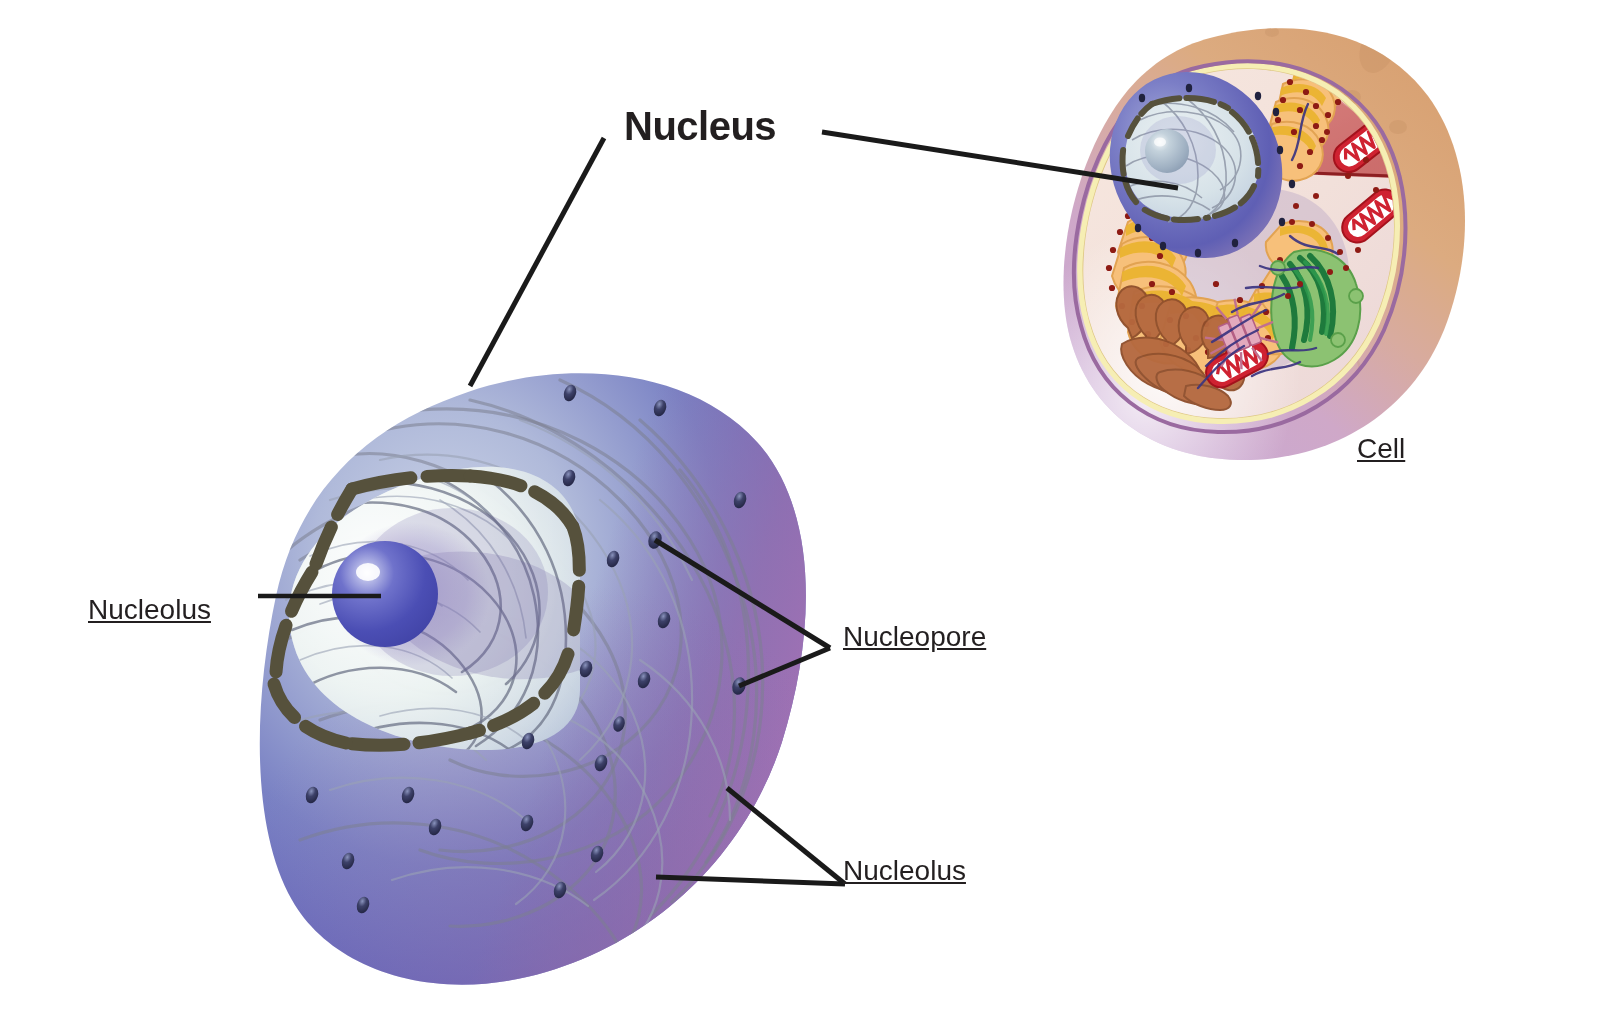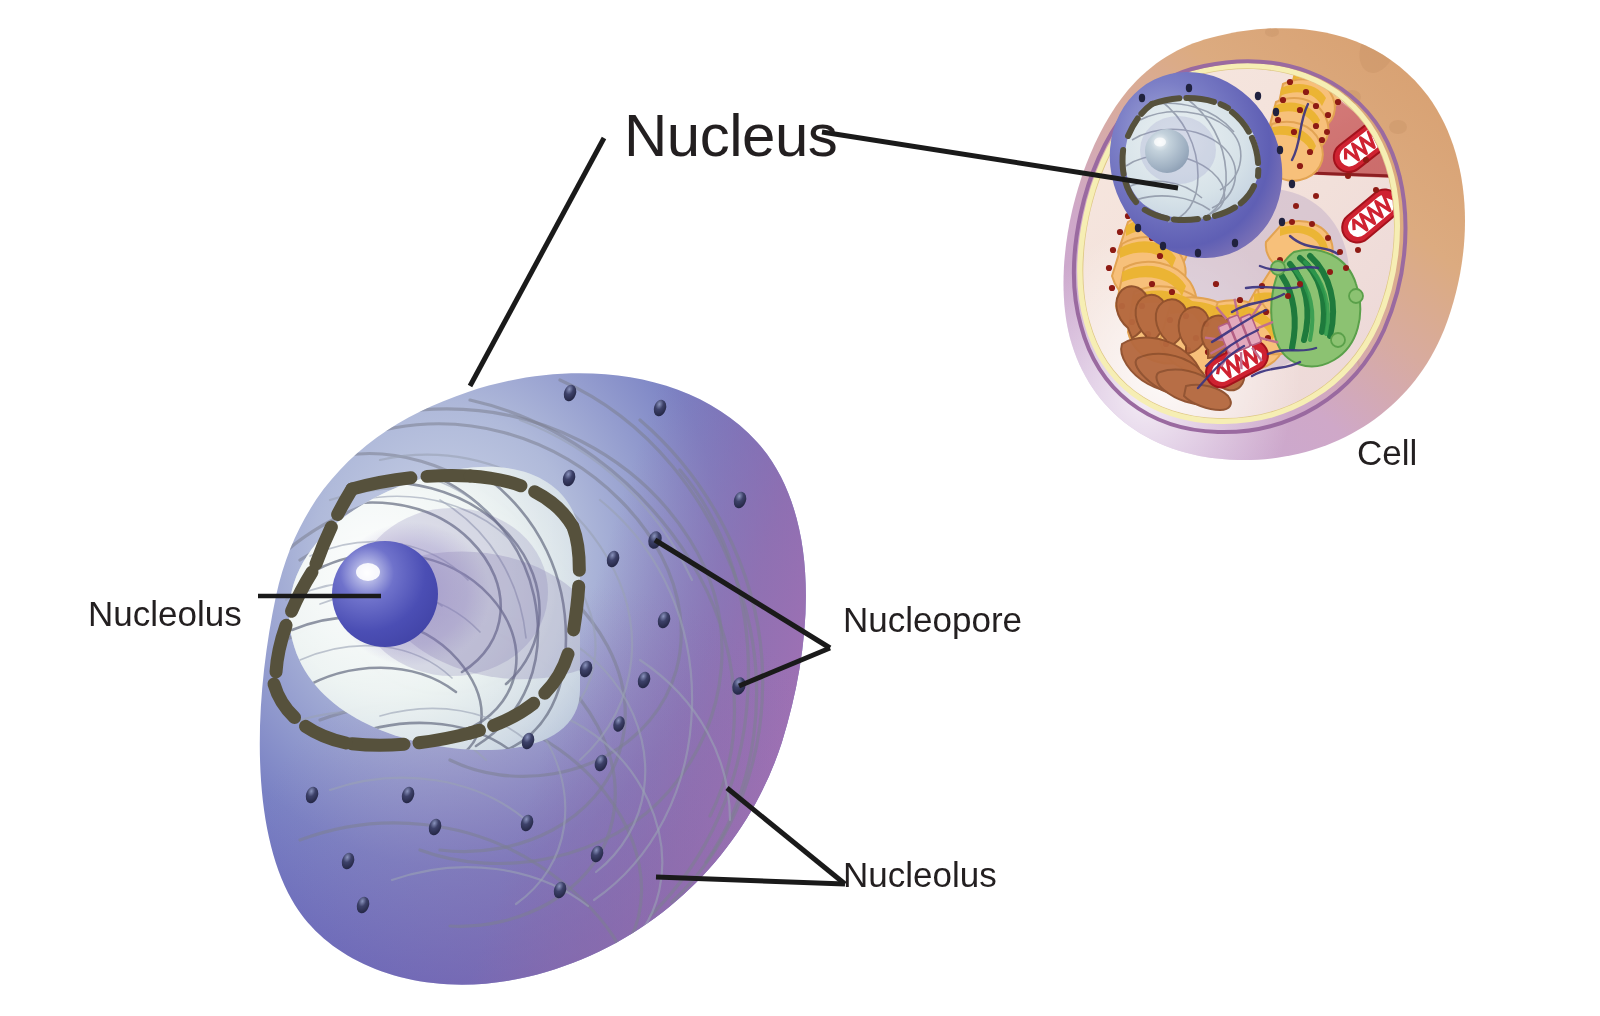--- a/index.html
+++ b/index.html
@@ -27,32 +27,33 @@
     height: 1016px;
   }
   .lbl {
     position: absolute;
     color: #231f20;
     font-family: "Liberation Sans", sans-serif;
     white-space: nowrap;
     line-height: 1;
   }
   .lbl-title {
-    font-size: 60px;
-    font-weight: normal;
+    font-size: 40px;
+    font-weight: bold;
     letter-spacing: -0.5px;
     text-align: center;
   }
   .lbl-body {
-    font-size: 35px;
+    font-size: 28px;
     font-weight: normal;
+    text-decoration: underline;
   }
   #lbl-nucleus   { left: 624px; top: 106px; }
   #lbl-nucleolus { left: 88px;  top: 596px; }
-  #lbl-nucleopore{ left: 843px; top: 602px; }
+  #lbl-nucleopore{ left: 843px; top: 623px; }
   #lbl-chromatin { left: 843px; top: 857px; }
   #lbl-cell      { left: 1357px;top: 435px; }
 </style>
 </head>
 <body>
 
 <div id="stage">
 
 <svg id="figure" viewBox="0 0 1600 1016" xmlns="http://www.w3.org/2000/svg">
   <defs>

